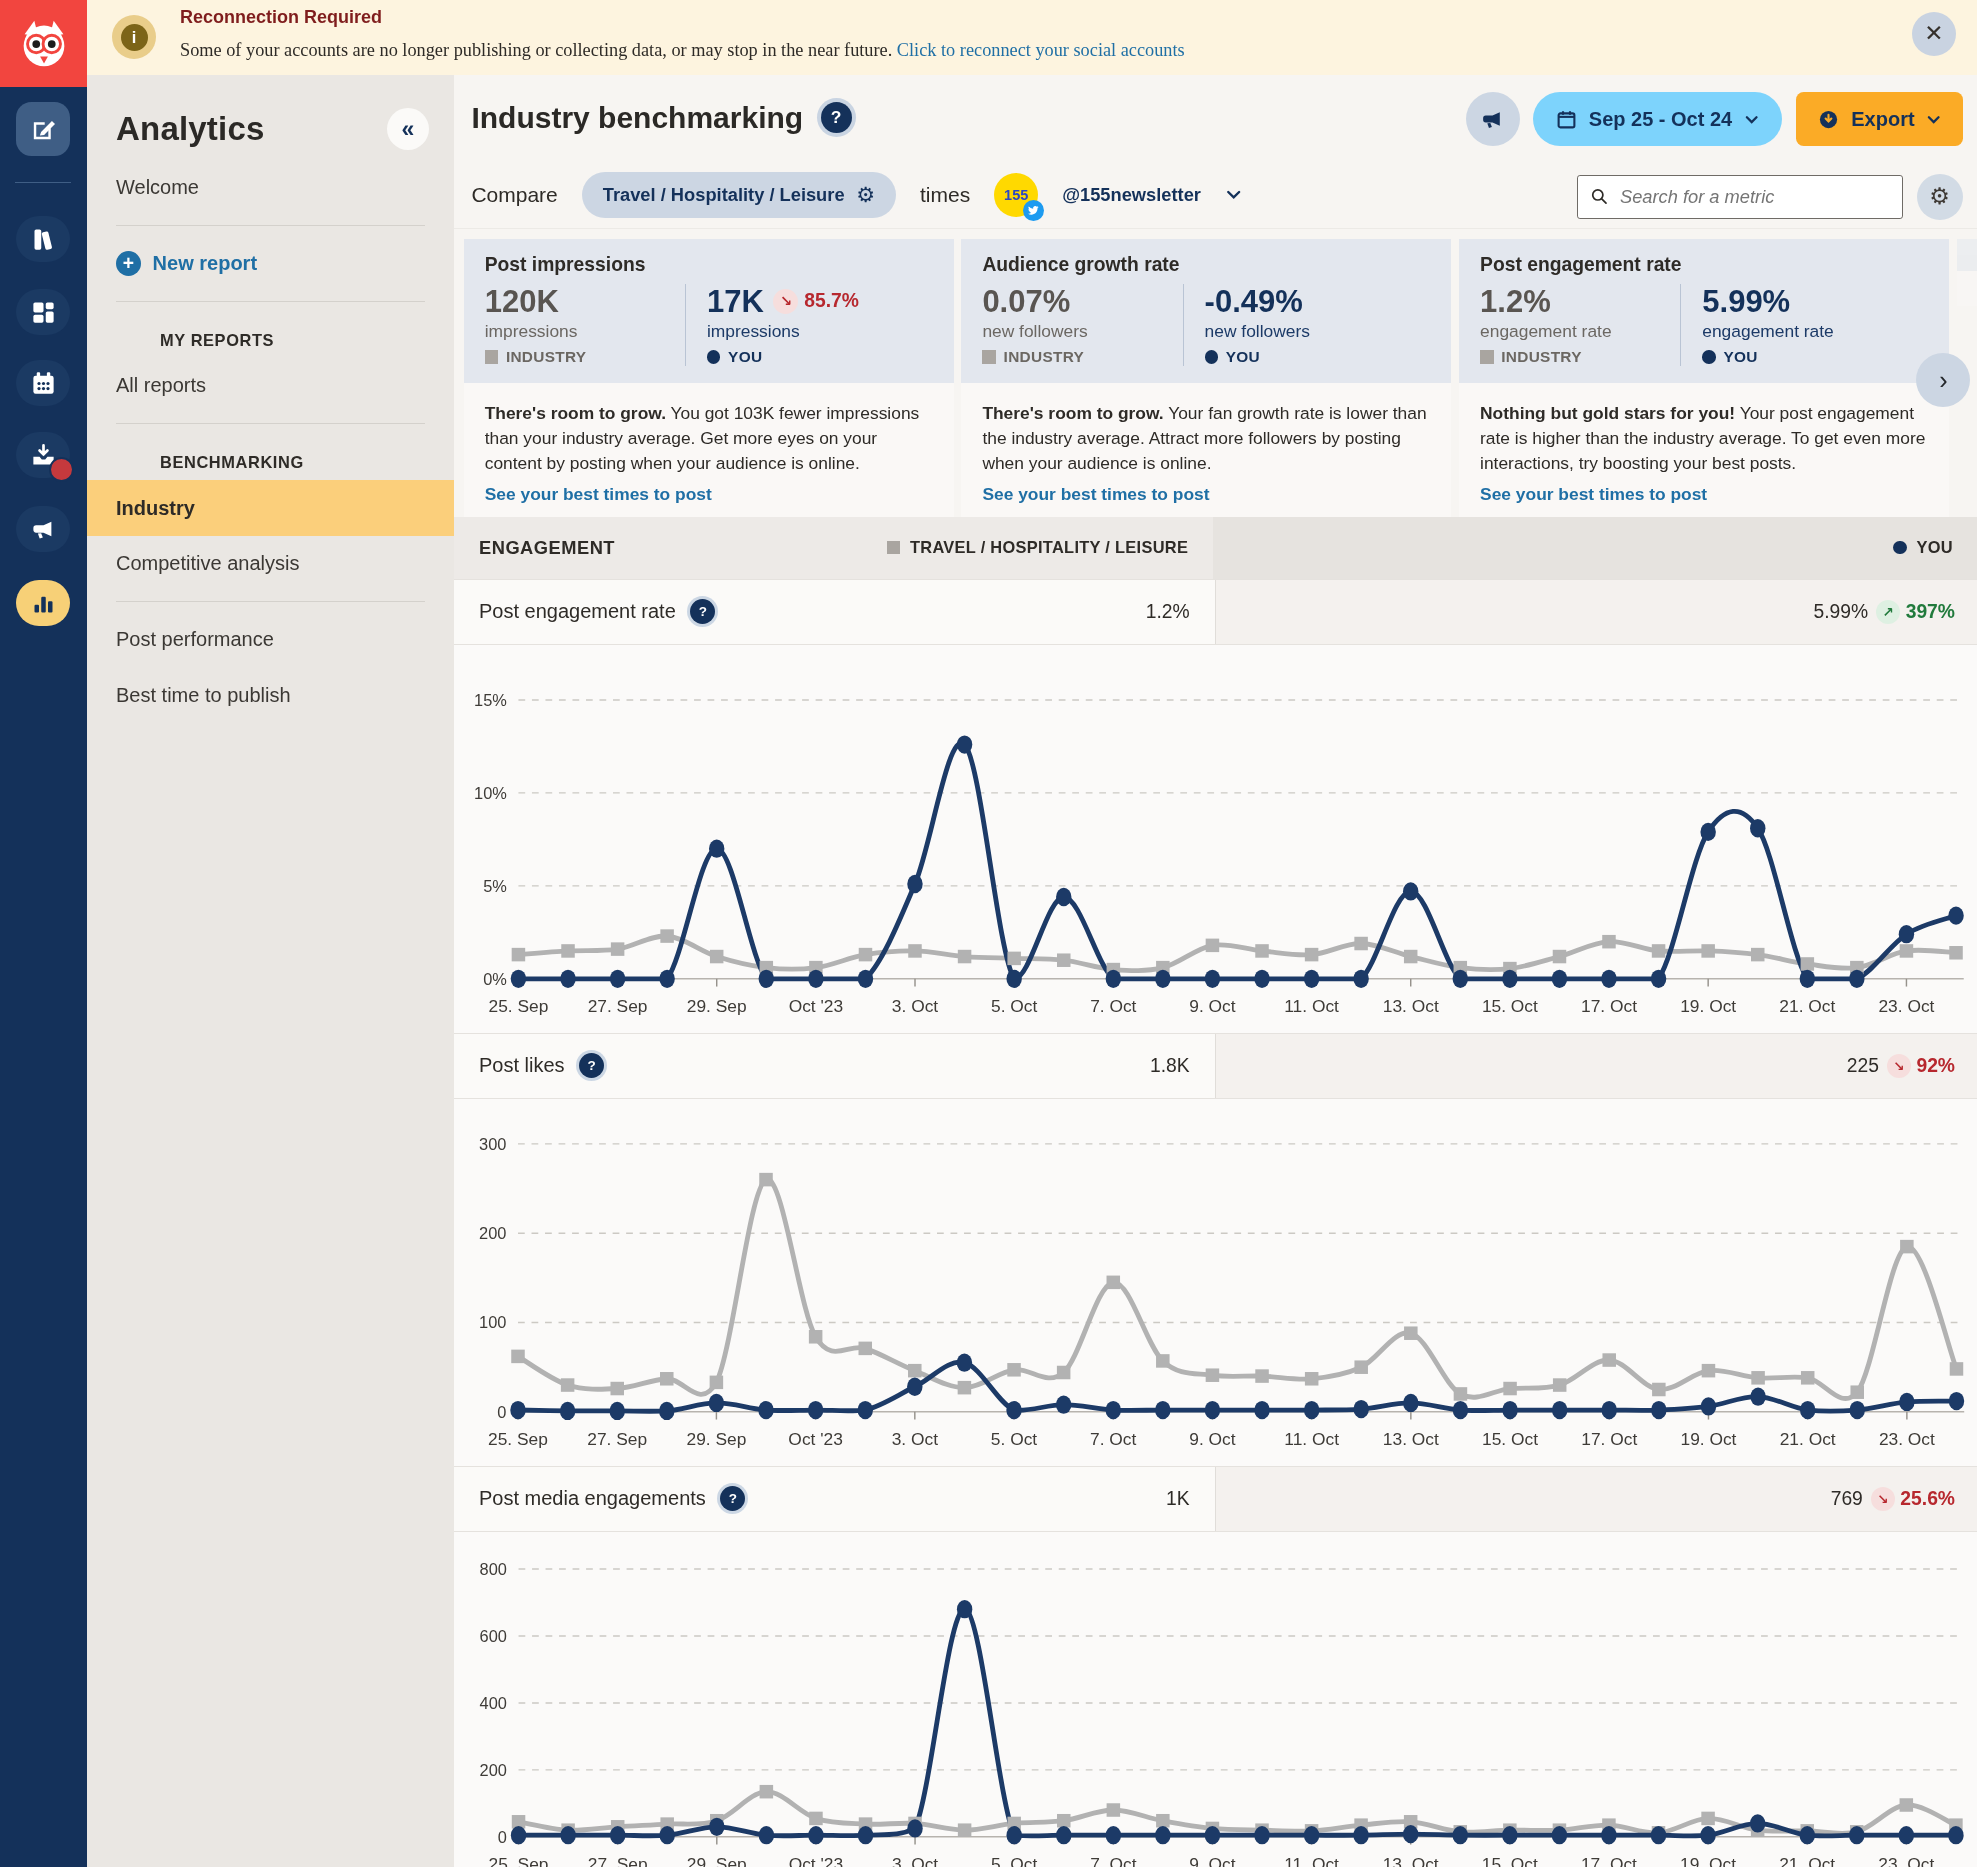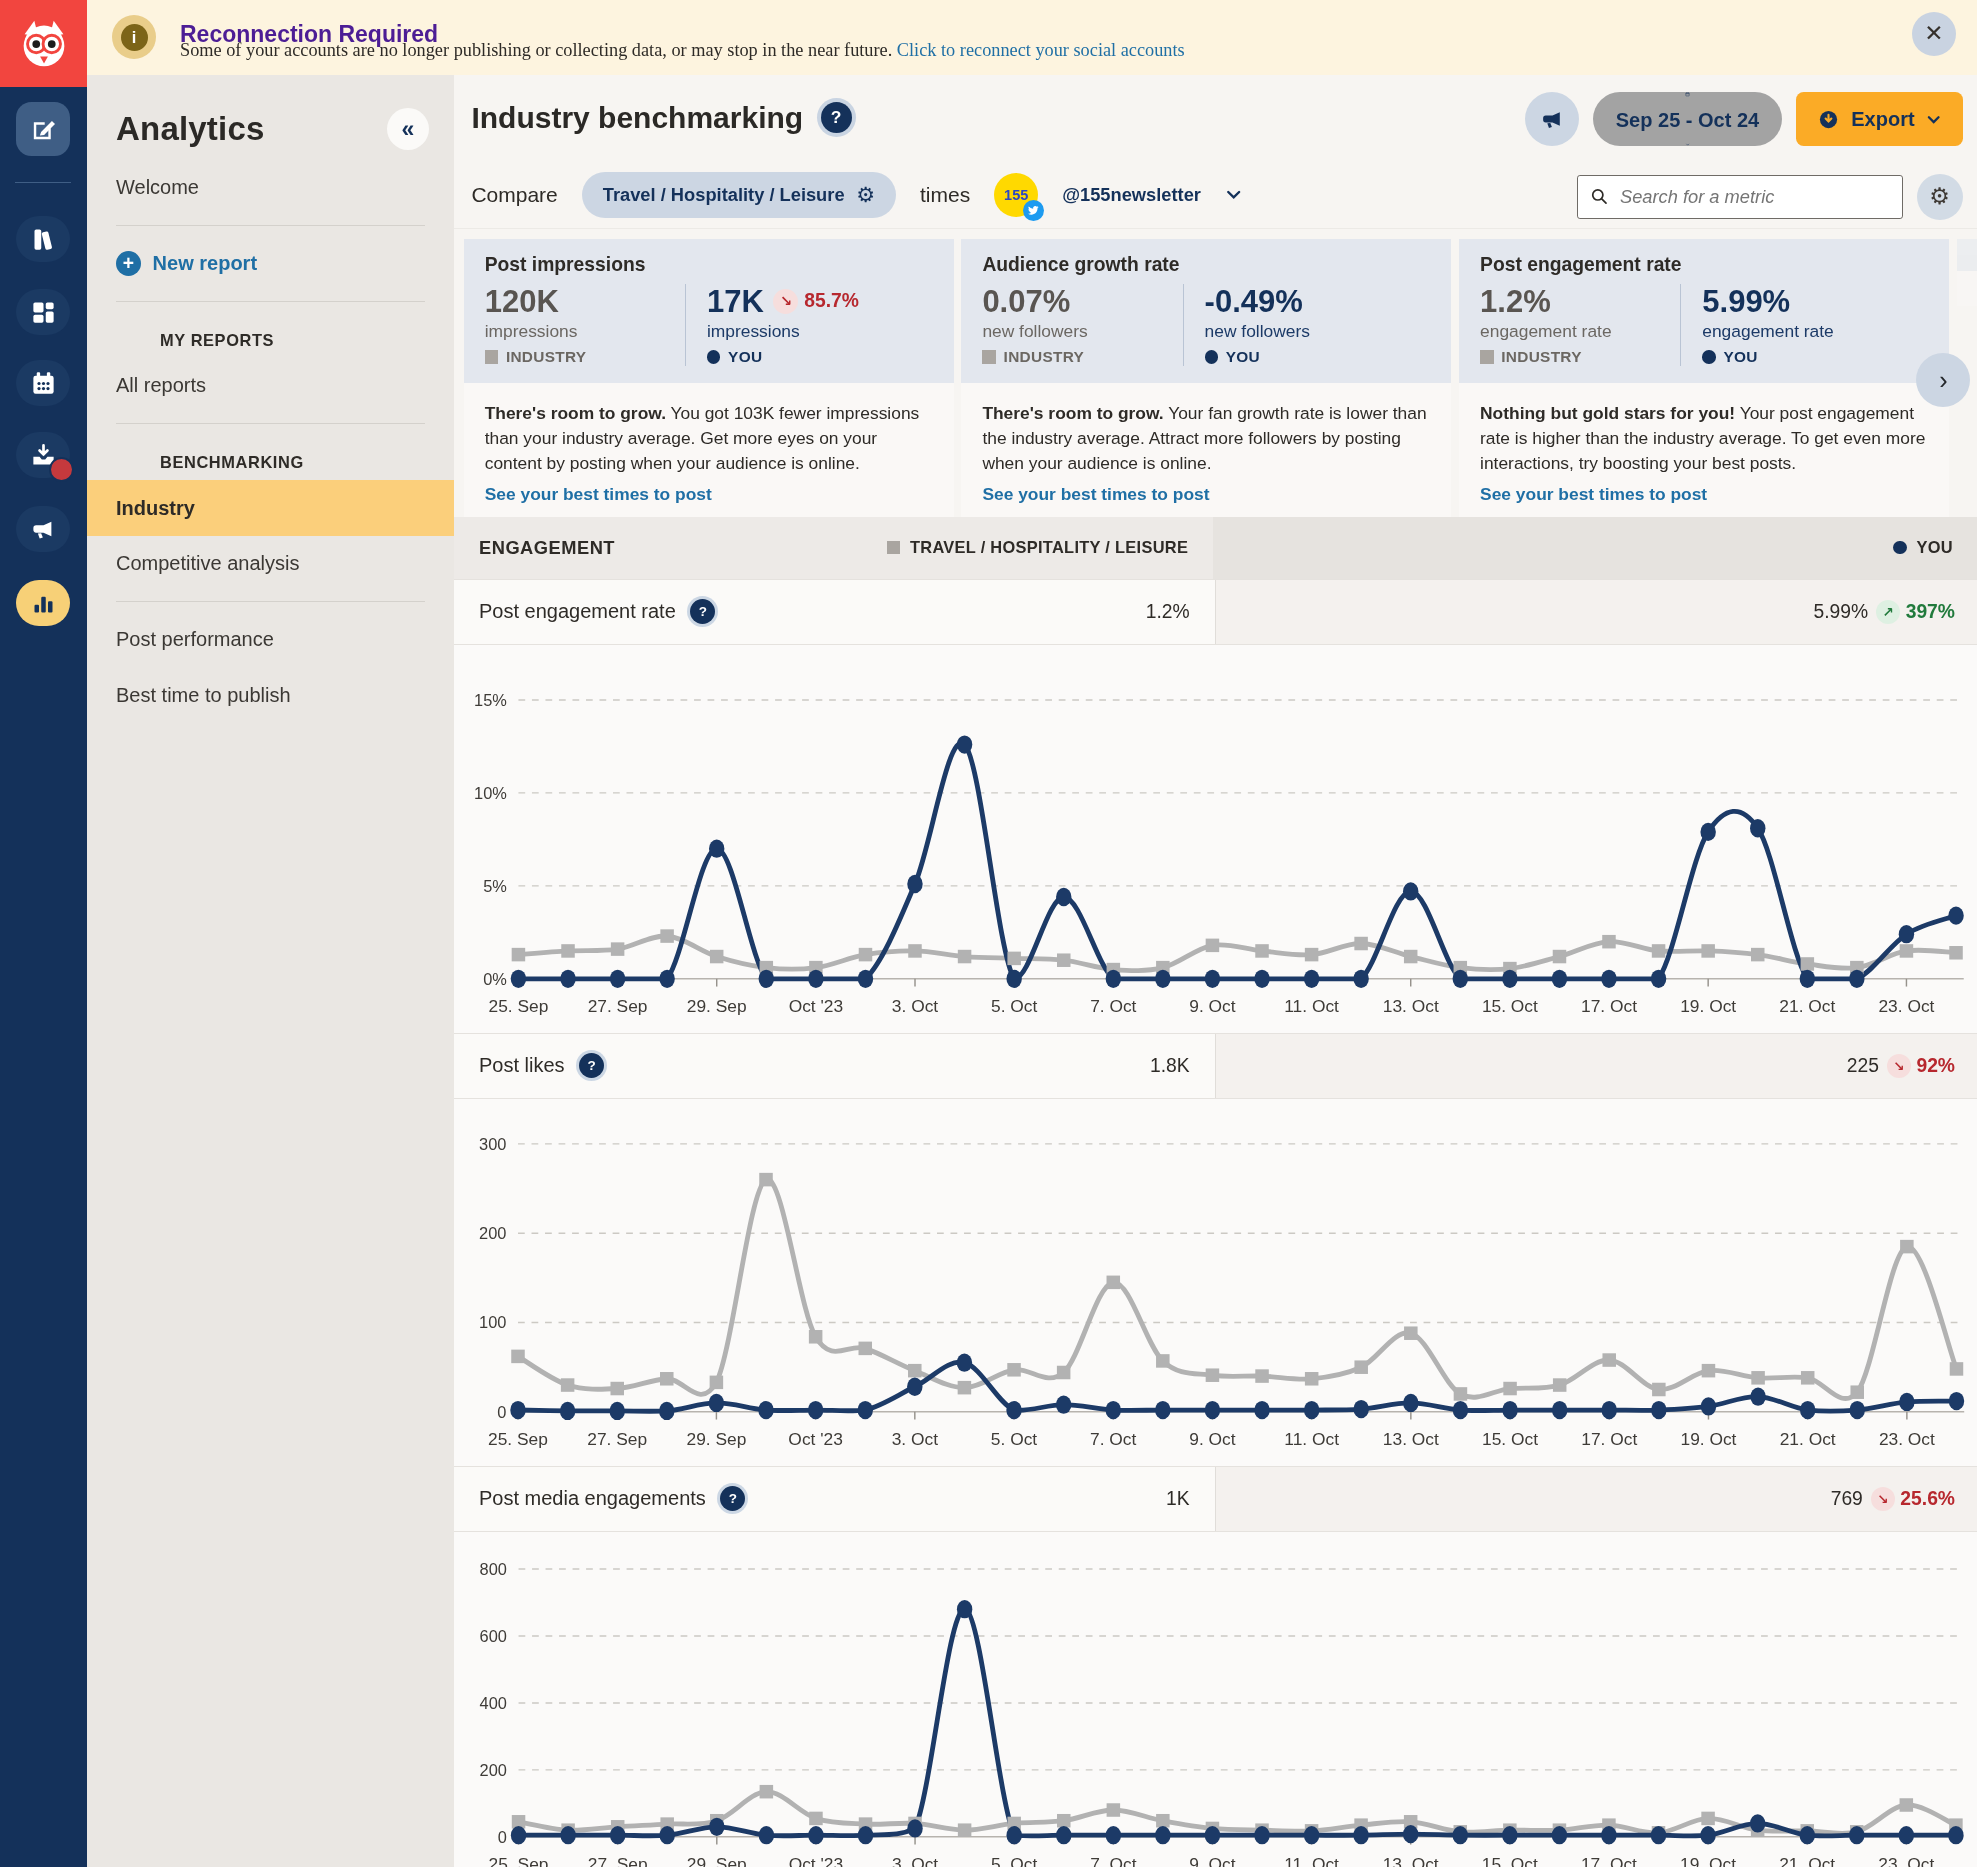--- a/index.html
+++ b/index.html
@@ -13,21 +13,21 @@
   .rail-compose{top:102px;background:#3f5e85;}
   .rail-div{position:absolute;left:15.4px;top:182px;width:56px;height:1px;background:#3f5e85;}
   .rail-ic{position:absolute;left:16.4px;width:54px;height:46px;border-radius:23px;display:flex;align-items:center;justify-content:center;background:#1b3a63;}
   .rail-active{background:#f7d077;}
   .rail-dot{position:absolute;right:-3.9px;bottom:-3.9px;width:21px;height:21px;border-radius:50%;background:#c5393d;border:2.9px solid #14315a;}
 
   
   .banner{position:absolute;left:87px;top:0;width:1890px;height:75px;background:#fdf4df;z-index:20;}
   .banner-icon{position:absolute;left:25px;top:15.4px;width:44px;height:44px;border-radius:50%;background:#e9cd8a;display:flex;align-items:center;justify-content:center;}
   .banner-icon-in{width:27px;height:27px;border-radius:50%;background:#7c6418;color:#fff;font-weight:bold;font-size:16.4px;display:flex;align-items:center;justify-content:center;}
-  .banner-title{position:absolute;left:93px;top:21px;font-size:23px;font-weight:bold;color:#4c1d95;}
+  .banner-title{position:absolute;left:93px;top:7px;font-size:18px;font-weight:bold;color:#7f1d1d;}
   .banner-msg{position:absolute;left:93px;top:40px;font-size:18.3px;color:#2e2b27;font-family:Liberation Serif, serif;}
   .banner-link{color:#1f6fa5;cursor:pointer;}
   .banner-close{position:absolute;right:21px;top:11.6px;width:44px;height:44px;border-radius:50%;background:#c9d3e1;display:flex;align-items:center;justify-content:center;font-size:23px;color:#35312c;cursor:pointer;}
 
   
   .sidebar{position:absolute;left:87px;top:75px;width:367px;bottom:0;background:#eae7e3;z-index:10;}
   .sb-head{display:flex;align-items:center;justify-content:space-between;padding:33px 25px 9.7px 29px;}
   .sb-title{font-size:33px;font-weight:800;color:#2b2926;letter-spacing:0.2px;}
   .sb-collapse{width:42px;height:42px;border-radius:50%;background:#fbfaf8;display:flex;align-items:center;justify-content:center;font-size:23px;font-weight:bold;color:#14315a;cursor:pointer;}
   .sb-item{padding:16.4px 29px;font-size:20px;color:#3b3834;cursor:pointer;}
@@ -38,21 +38,21 @@
   .sb-active{background:#fbcf7b;font-weight:bold;color:#2e2b27;}
 
   
   .main{position:absolute;left:454px;top:75px;width:1524px;bottom:0;}
   .mh{position:relative;height:89px;}
   .mh-title{position:absolute;left:17.4px;top:23px;font-size:30px;font-weight:800;color:#2b2926;display:flex;align-items:center;gap:13.5px;}
   .help{width:39px;height:39px;border-radius:50%;background:#c9d4e2;display:flex;align-items:center;justify-content:center;cursor:pointer;}
   .help-in{width:31px;height:31px;border-radius:50%;background:#14315a;color:#fff;font-size:17.4px;font-weight:bold;display:flex;align-items:center;justify-content:center;}
   .mh-right{position:absolute;right:15.4px;top:17.4px;display:flex;align-items:center;gap:13.5px;}
   .circ-btn{width:54px;height:54px;border-radius:50%;background:#ccd6e3;display:flex;align-items:center;justify-content:center;cursor:pointer;}
-  .date-pill{height:54px;border-radius:27px;background:#a3a3a3;display:flex;align-items:center;gap:11.6px;padding:0 23px;font-size:20px;font-weight:bold;color:#14315a;cursor:pointer;flex-direction:column;}
+  .date-pill{height:54px;border-radius:27px;background:#7dd3fc;display:flex;align-items:center;gap:11.6px;padding:0 23px;font-size:20px;font-weight:bold;color:#14315a;cursor:pointer;}
   .export{height:54px;border-radius:7.7px;background:#fbab26;display:flex;align-items:center;gap:11.6px;padding:0 21px;font-size:20px;font-weight:bold;color:#14315a;cursor:pointer;}
 
   .cmp{position:relative;height:64px;border-bottom:1px solid #eceae6;}
   .cmp-l{position:absolute;left:17.4px;top:7.7px;display:flex;align-items:center;gap:24px;}
   .cmp-word{font-size:21px;color:#2e2b27;}
   .cmp-pill{height:46px;border-radius:23px;background:#ccd6e3;display:flex;align-items:center;gap:11.6px;padding:0 21px;font-size:18.3px;font-weight:bold;color:#14315a;cursor:pointer;}
   .gear{font-size:21px;color:#14315a;}
   .avatar{position:relative;width:44px;height:44px;border-radius:50%;background:#ffd900;display:flex;align-items:center;justify-content:center;font-size:14.5px;font-weight:800;color:#2b47c4;}
   .tw{position:absolute;right:-5.8px;bottom:-3.9px;width:21px;height:21px;border-radius:50%;background:#1d9bf0;display:flex;align-items:center;justify-content:center;}
   .handle{font-size:18.3px;font-weight:bold;color:#14315a;}

